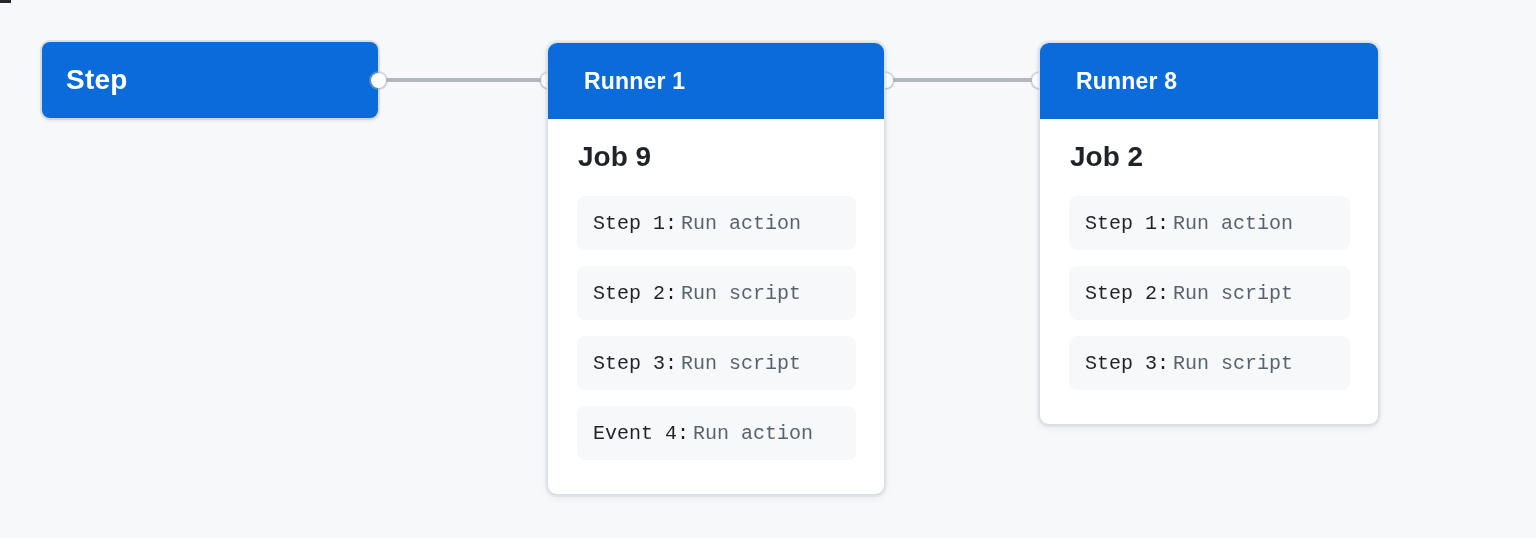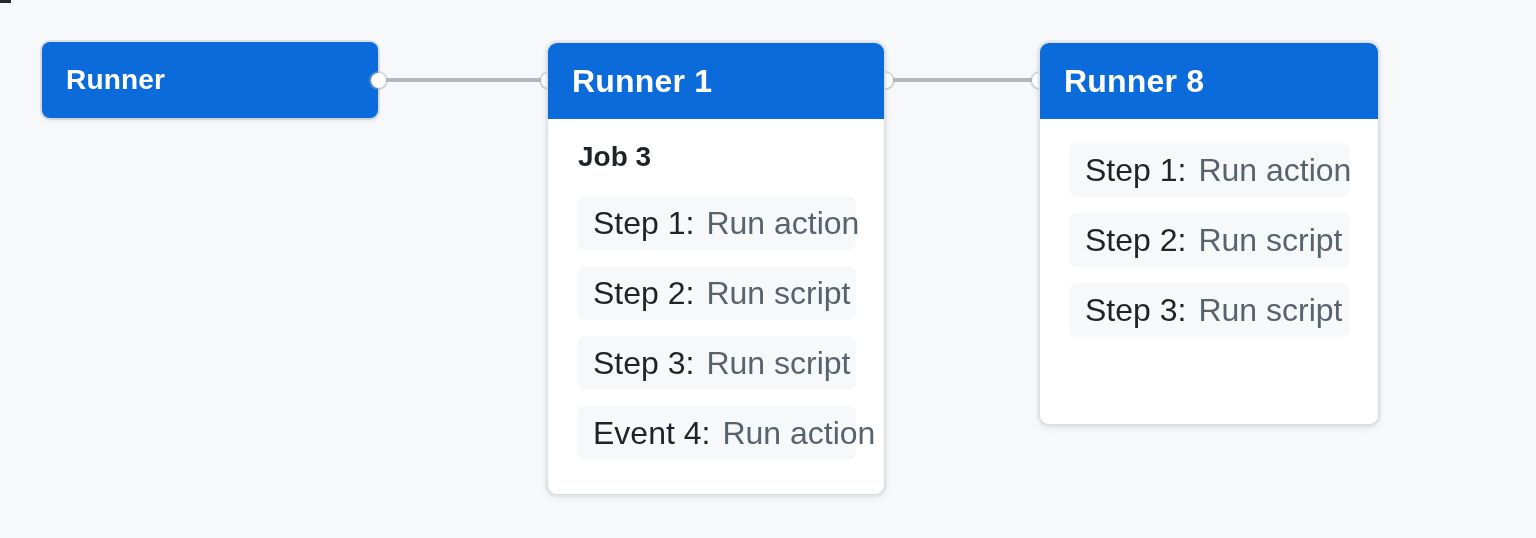--- a/index.html
+++ b/index.html
@@ -74,24 +74,24 @@
     overflow: hidden;
   }
   .card-runner-1 { left: 547px; width: 338px; height: 453px; }
   .card-runner-2 { left: 1039px; width: 340px; height: 383px; }
 
   .card-header {
     height: 76px;
     background: #0b6bda;
     display: flex;
     align-items: center;
-    padding-left: 24px;
+    padding-left: 36px;
     box-sizing: border-box;
     color: #ffffff;
-    font-size: 32px;
+    font-size: 23px;
     font-weight: bold;
     letter-spacing: 0.2px;
   }
 
   .card-body {
     padding: 24px 28px 0 29px;
   }
 
   .job-title {
     font-size: 28px;
@@ -103,52 +103,53 @@
 
   .step {
     height: 54px;
     background: #f6f8fa;
     border-radius: 8px;
     display: flex;
     align-items: center;
     padding-left: 16px;
     box-sizing: border-box;
     margin-bottom: 16px;
-    font-size: 32px;
+    font-size: 20px;
     white-space: nowrap;
+    font-family: Liberation Mono, monospace;
   }
   .step-label { color: #1f2328; }
-  .step-desc  { color: #59636e; margin-left: 12px; }
+  .step-desc  { color: #59636e; margin-left: 4px; }
 </style>
 </head>
 <body>
 
 <div class="stage">
 
   <div class="corner-mark"></div>
 
   <div class="event-node">
-    <span>Runner</span>
+    <span>Step</span>
   </div>
 
   <div class="link link-1"></div>
 
   <div class="link link-2"></div>
 
   <div class="dot dot-1"></div>
   <div class="dot dot-2"></div>
   <div class="dot dot-3"></div>
   <div class="dot dot-4"></div>
 
   <div class="card card-runner-1">
     <div class="card-header">
       <span>Runner 1</span>
     </div>
     <div class="card-body">
-      <div class="job-title">Job 3</div>
+      <div class="job-title">Job 9</div>
 
       <div class="step">
         <span class="step-label">Step 1:</span>
         <span class="step-desc">Run action</span>
       </div>
       <div class="step">
         <span class="step-label">Step 2:</span>
         <span class="step-desc">Run script</span>
       </div>
       <div class="step">
@@ -160,20 +161,21 @@
         <span class="step-desc">Run action</span>
       </div>
     </div>
   </div>
 
   <div class="card card-runner-2">
     <div class="card-header">
       <span>Runner 8</span>
     </div>
     <div class="card-body">
+      <div class="job-title">Job 2</div>
 
       <div class="step">
         <span class="step-label">Step 1:</span>
         <span class="step-desc">Run action</span>
       </div>
       <div class="step">
         <span class="step-label">Step 2:</span>
         <span class="step-desc">Run script</span>
       </div>
       <div class="step">

